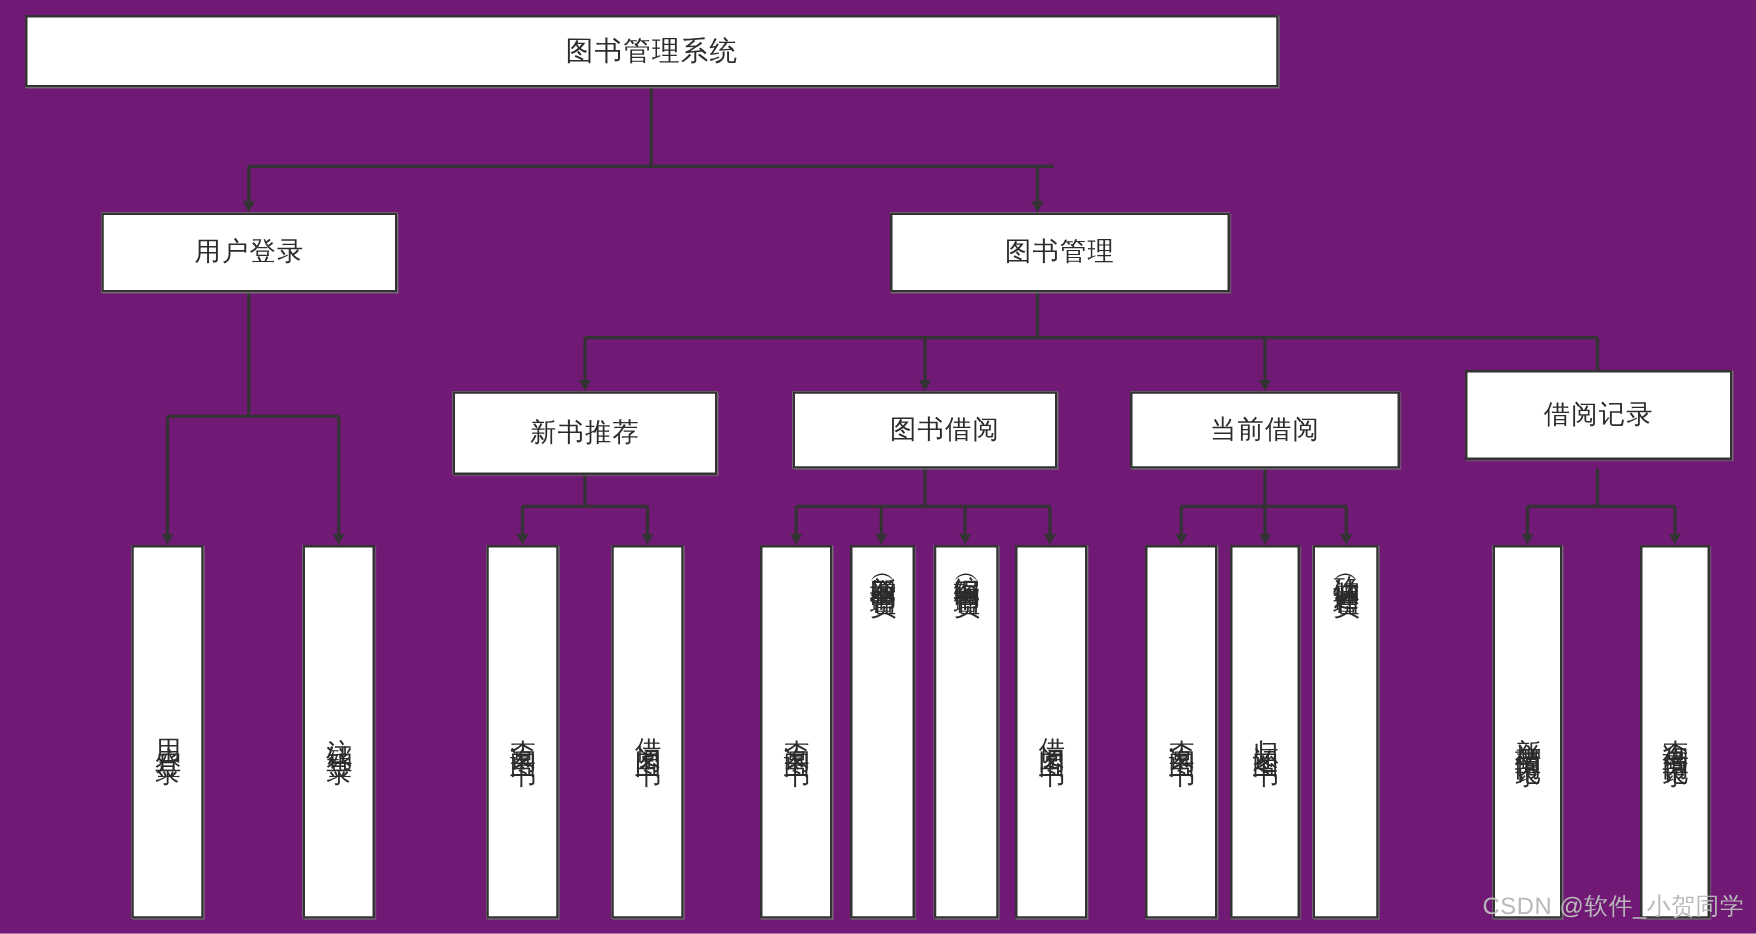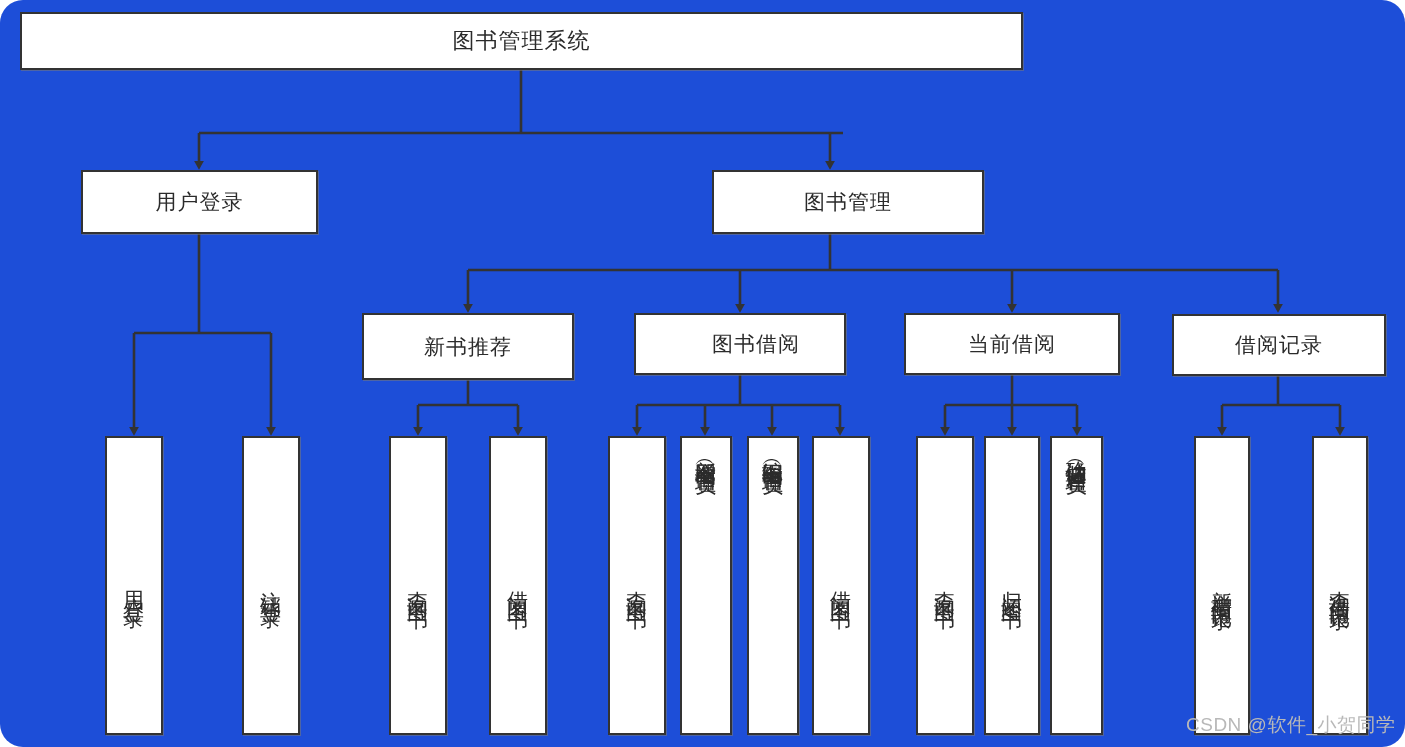--- a/index.html
+++ b/index.html
@@ -8,23 +8,22 @@
     padding: 0;
     background: #ffffff;
   }
   body {
     font-family: "Liberation Sans", "DejaVu Sans", sans-serif;
   }
   #diagram-root {
     position: relative;
     width: 1405px;
     height: 747px;
-    background: #1d4ed8;
+    background: #701a75;
     overflow: hidden;
-    border-radius: 23px;
   }
   #edge-layer {
     position: absolute;
     left: 0;
     top: 0;
     width: 1405px;
     height: 747px;
     pointer-events: none;
   }
   .node {
@@ -134,21 +133,21 @@
   <div class="node node-h" style="left:81px; top:170px; width:237px; height:64px;">用户登录</div>
 
   <div class="node node-h" style="left:712px; top:170px; width:272px; height:64px;">图书管理</div>
 
   <div class="node node-h" style="left:362px; top:313px; width:212px; height:67px;">新书推荐</div>
 
   <div class="node node-h" style="left:634px; top:313px; width:212px; height:62px;padding-left:32px;">图书借阅</div>
 
   <div class="node node-h" style="left:904px; top:313px; width:216px; height:62px;">当前借阅</div>
 
-  <div class="node node-h" style="left:1172px; top:314px; width:214px; height:62px;">借阅记录</div>
+  <div class="node node-h" style="left:1172px; top:296px; width:214px; height:72px;">借阅记录</div>
 
   <div class="node node-v" style="left:105px; top:436px; width:58px; height:299px; justify-content:center;">用户登录</div>
 
   <div class="node node-v" style="left:242px; top:436px; width:58px; height:299px; justify-content:center;">注销登录</div>
 
   <div class="node node-v" style="left:389px; top:436px; width:58px; height:299px; justify-content:center;">查询图书</div>
 
   <div class="node node-v" style="left:489px; top:436px; width:58px; height:299px; justify-content:center;">借阅图书</div>
 
   <div class="node node-v" style="left:608px; top:436px; width:58px; height:299px; justify-content:center;">查询图书</div>

